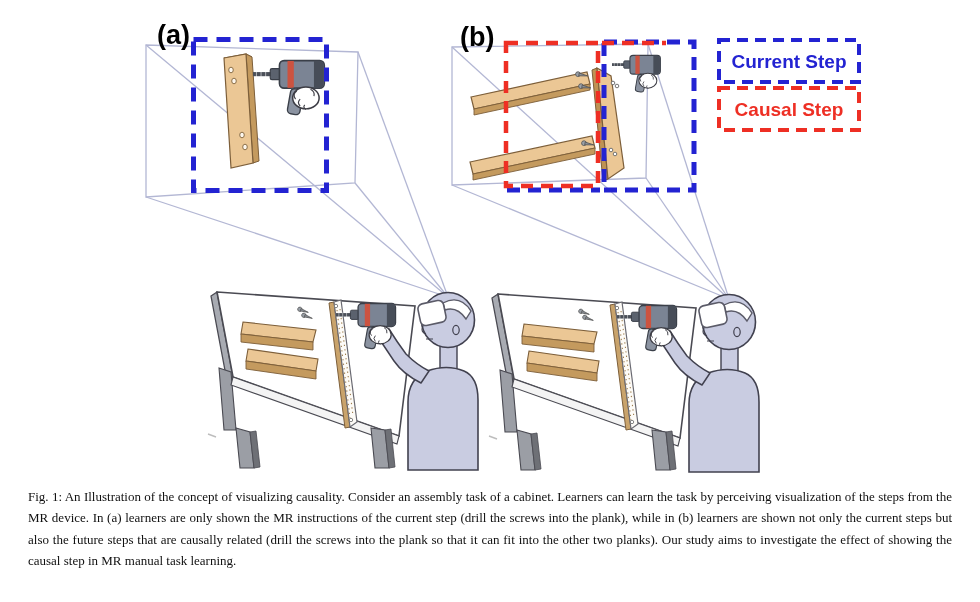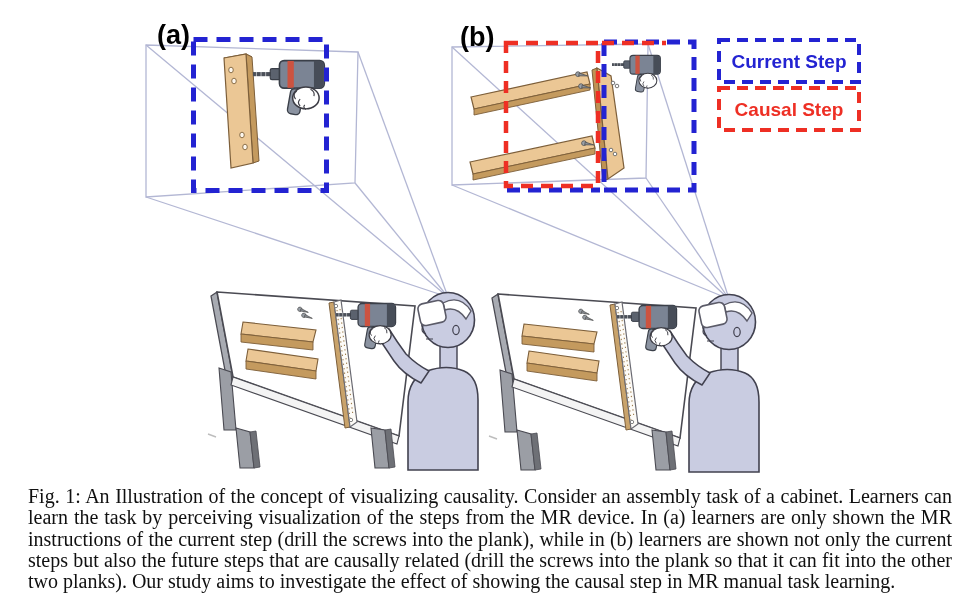--- a/index.html
+++ b/index.html
@@ -6,21 +6,21 @@
   .stage{
     position:relative;width:980px;height:602px;background:#ffffff;
     overflow:hidden;font-family:"Liberation Sans",sans-serif;
   }
   .stage svg{position:absolute;left:0;top:0;}
   .svg-bold{font-family:"Liberation Sans",sans-serif;font-weight:700;}
   .panel-label{font-size:27px;}
   .legend-label{font-size:19px;text-anchor:middle;}
   .caption{
     position:absolute;left:28px;top:486px;width:924px;margin:0;
-    font-family:"Liberation Serif",serif;font-size:20px;line-height:21.3px;
+    font-family:"Liberation Serif",serif;font-size:13px;line-height:21.3px;
     color:#101010;text-align:justify;
   }
 </style>
 </head>
 <body>
 
 <div class="stage">
 
 <svg width="980" height="602" viewBox="0 0 980 602">
   <defs>

